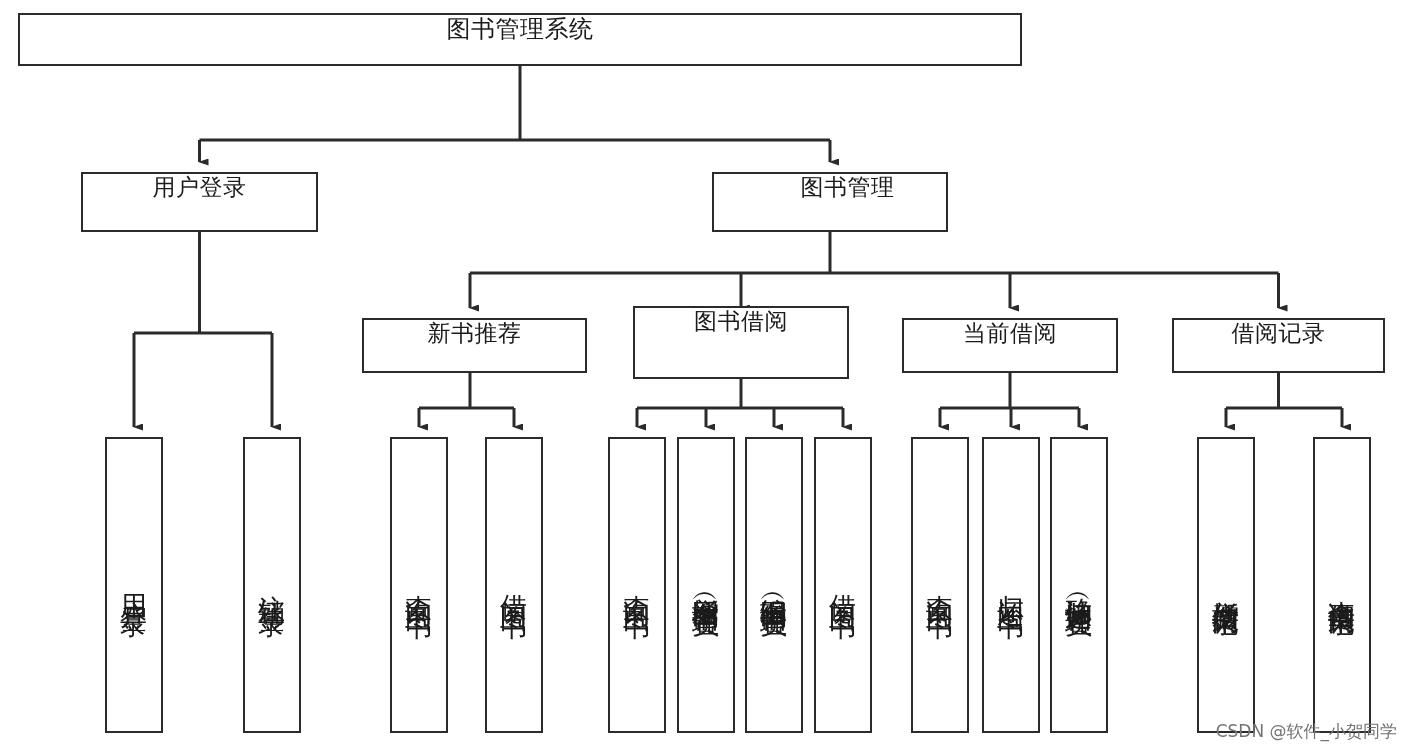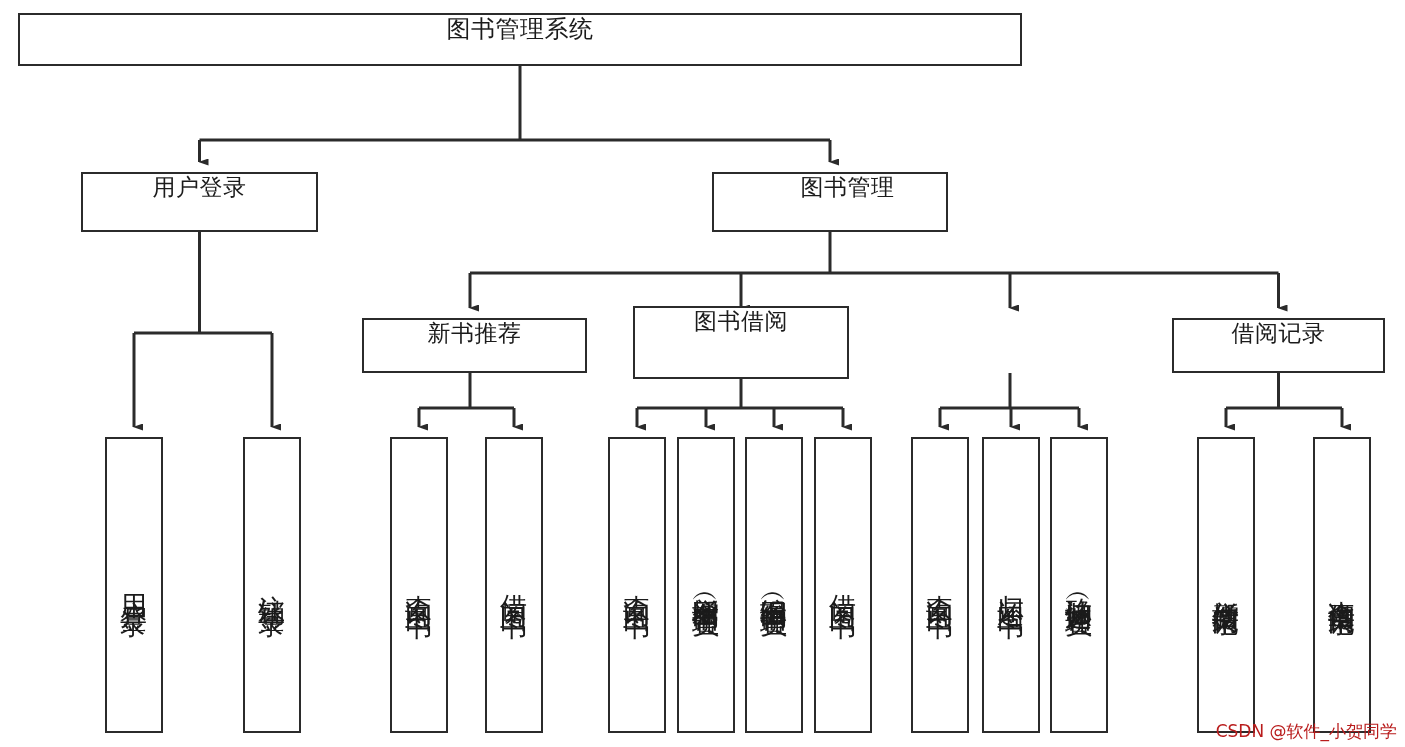--- a/index.html
+++ b/index.html
@@ -62,21 +62,21 @@
     max-height: 100%;
   }
   .node.vertical.tall .node-label {
     letter-spacing: 2px;
   }
   #watermark {
     position: absolute;
     right: 8px;
     bottom: 4px;
     font-size: 17px;
-    color: #b91c1c;
+    color: #737373;
     white-space: nowrap;
     z-index: 3;
     margin-top: 25px;
   }
 </style>
 </head>
 <body>
 
 <div id="canvas">
 
@@ -140,20 +140,23 @@
   <div class="node horizontal" style="left: 712px; top: 172px; width: 236px; height: 60px; padding-left: 35px;">
     <span class="node-label">图书管理</span>
   </div>
 
   <div class="node horizontal" style="left: 362px; top: 318px; width: 225px; height: 55px;">
     <span class="node-label">新书推荐</span>
   </div>
   <div class="node horizontal" style="left: 633px; top: 306px; width: 216px; height: 73px;">
     <span class="node-label">图书借阅</span>
   </div>
+  <div class="node horizontal" style="left: 902px; top: 318px; width: 216px; height: 55px;">
+    <span class="node-label">当前借阅</span>
+  </div>
   <div class="node horizontal" style="left: 1172px; top: 318px; width: 213px; height: 55px;">
     <span class="node-label">借阅记录</span>
   </div>
 
   <div class="node vertical" style="left: 105px; top: 437px; width: 58px; height: 296px;">
     <span class="node-label">用户登录</span>
   </div>
   <div class="node vertical" style="left: 243px; top: 437px; width: 58px; height: 296px;">
     <span class="node-label">注销登录</span>
   </div>

